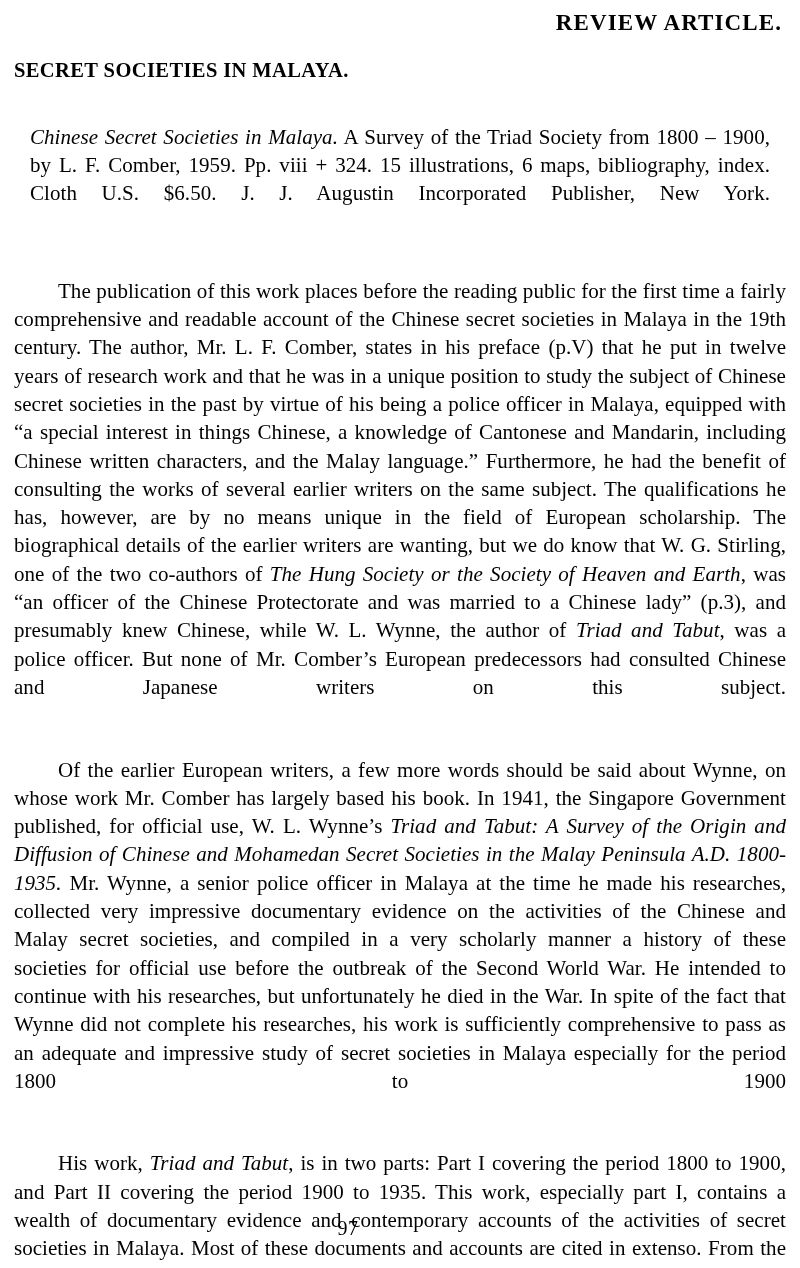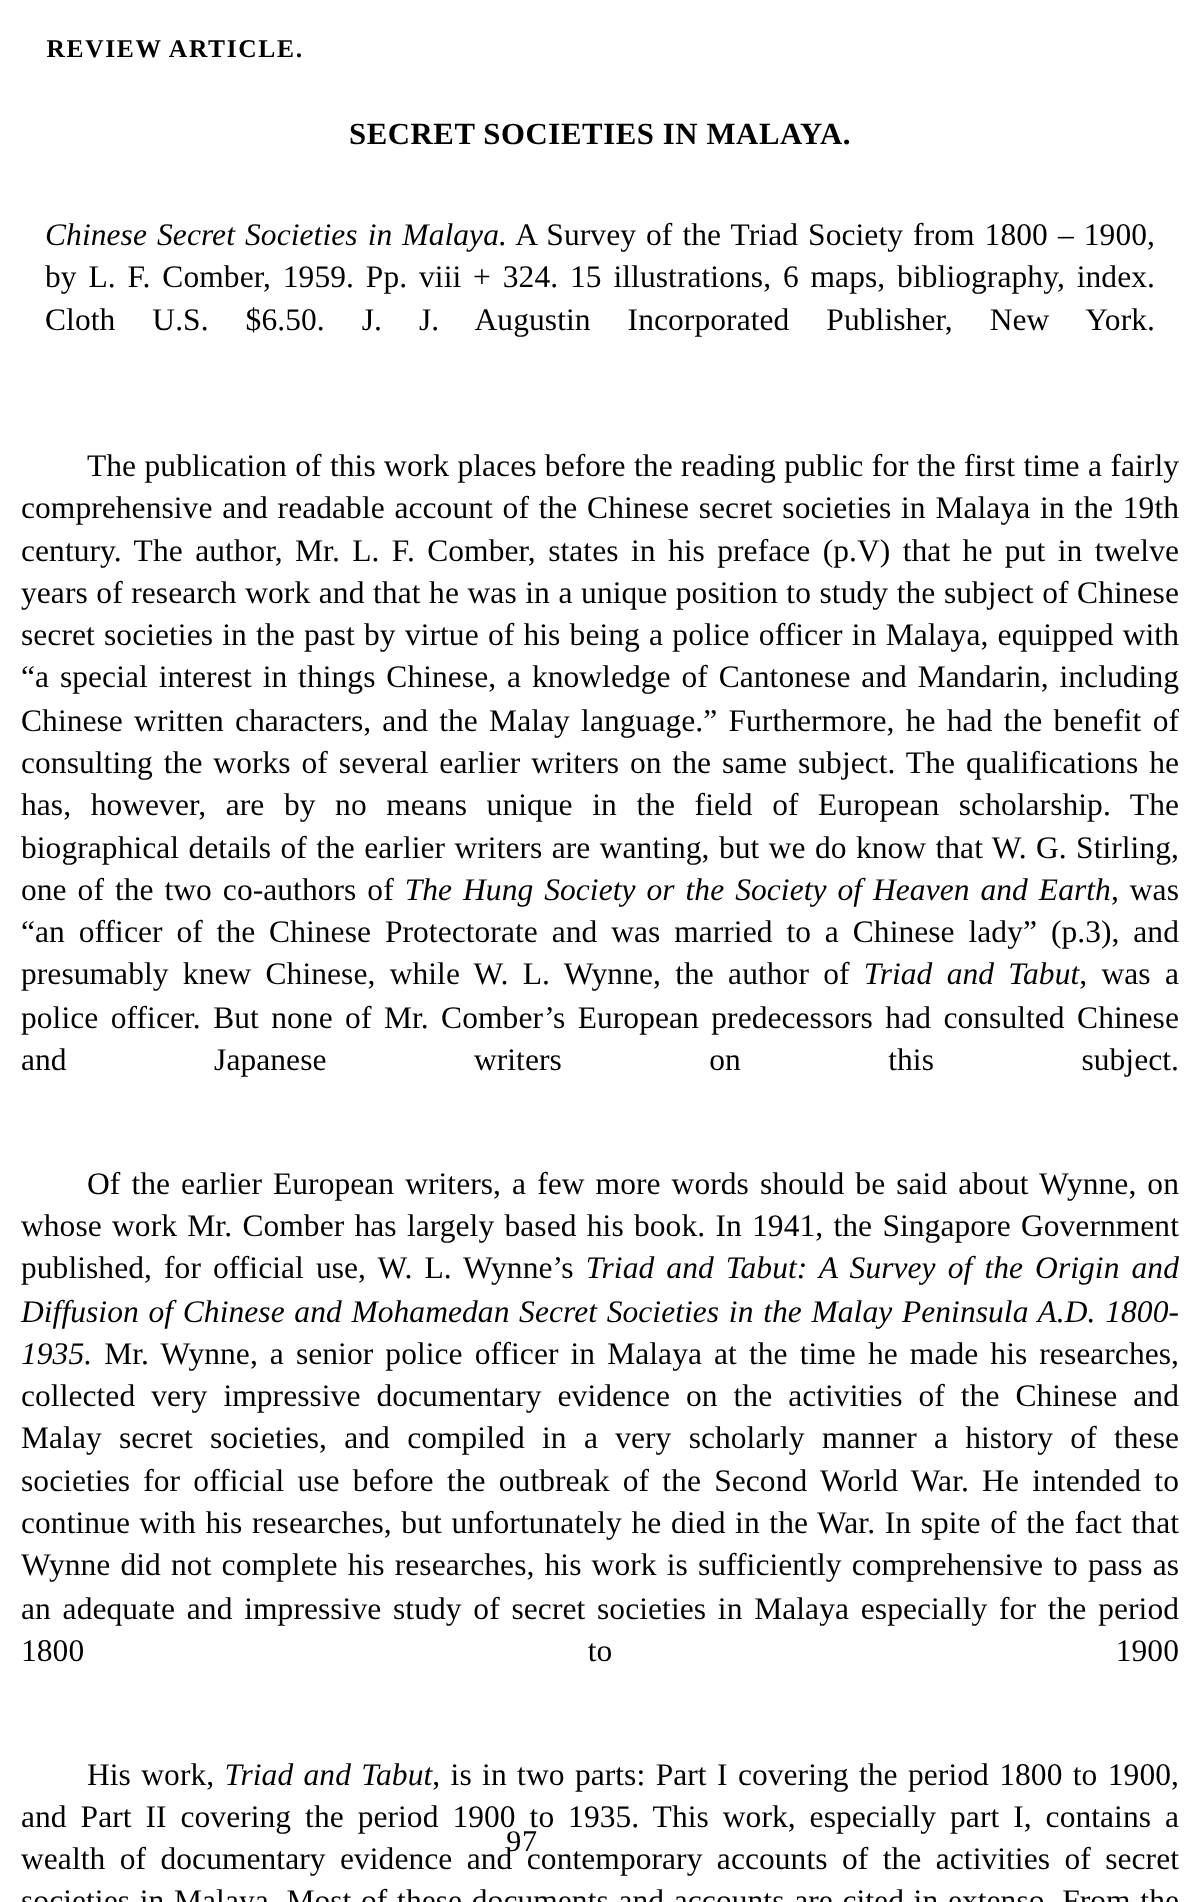--- a/index.html
+++ b/index.html
@@ -28,32 +28,31 @@
 
   .content {
     position: absolute;
     left: 14px;
     top: 0;
     width: 772px;
   }
 
   
   .article-title {
-    margin: 17px;
+    margin: 4px;
     padding-top: 6px;
-    text-align: left;
-    font-size: 17px;
+    text-align: right;
+    font-size: 23px;
     font-weight: bold;
     letter-spacing: 1.1px;
     line-height: 1.15;
   }
   .section-title {
     margin: 0;
     padding-top: 19px;
-    text-align: center;
     font-size: 20.5px;
     font-weight: bold;
     letter-spacing: 0.4px;
     line-height: 1.15;
   }
 
   
   .headnote {
     margin: 16px;
     padding-top: 24px;

